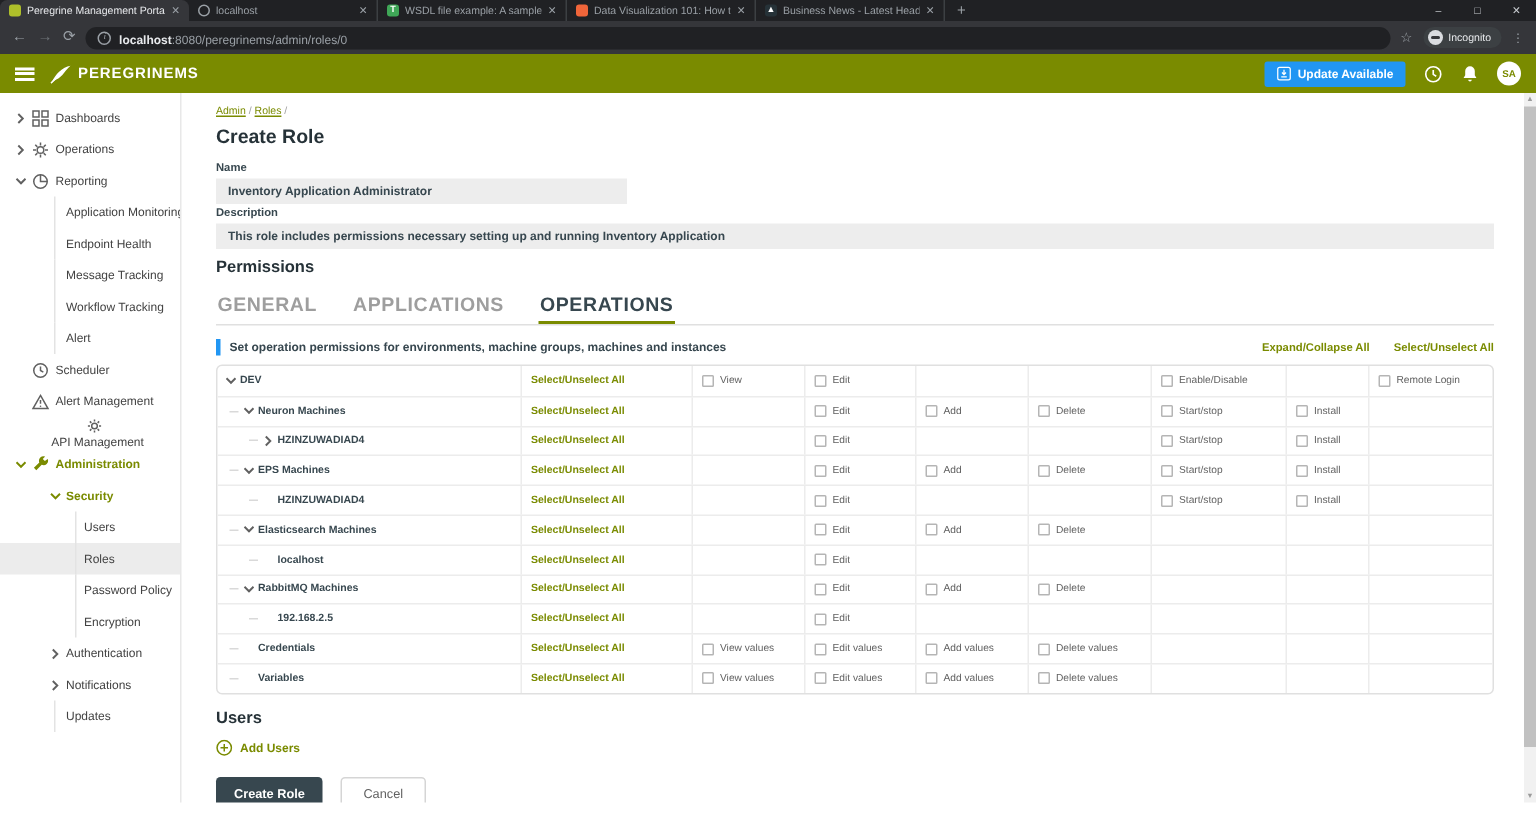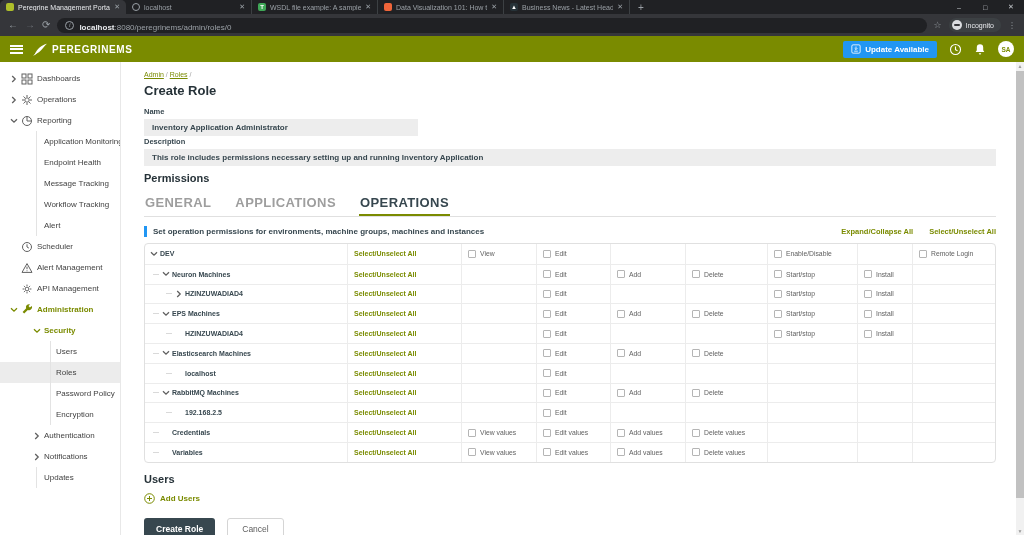--- a/index.html
+++ b/index.html
@@ -252,21 +252,21 @@
       </div>
       <div class="sb-item" style="padding-left: 10px;">
         <span class="chevspace"></span>
         <span class="sic"><svg width="12" height="12" viewBox="0 0 12 12">
             <path d="M6 1.6L11 10.4H1z" fill="none" stroke="#616161" stroke-width="1"></path>
             <path d="M6 4.6v2.6" fill="none" stroke="#616161" stroke-width="1"></path>
             <circle cx="6" cy="8.8" r=".55" fill="#616161"></circle>
           </svg></span>
         <span>Alert Management</span>
       </div>
-      <div class="sb-item" style="padding-left: 10px;">
+      <div class="sb-item" style="padding-left: 10px; flex-direction: column;">
         <span class="chevspace"></span>
         <span class="sic"><svg width="12" height="12" viewBox="0 0 12 12">
             <circle cx="6" cy="6" r="1.9" fill="none" stroke="#616161" stroke-width="1"></circle>
             <path d="M6 1.6v1.4M6 9v1.4M1.6 6h1.4M9 6h1.4M2.9 2.9l1 1M8.1 8.1l1 1M9.1 2.9l-1 1M3.9 8.1l-1 1" fill="none" stroke="#616161" stroke-width="1"></path>
           </svg></span>
         <span>API Management</span>
       </div>
       <div class="sb-item green" style="padding-left: 10px;">
         <span class="chev down">
           <svg width="8" height="8" viewBox="0 0 8 8" style="transform: rotate(90deg);">

